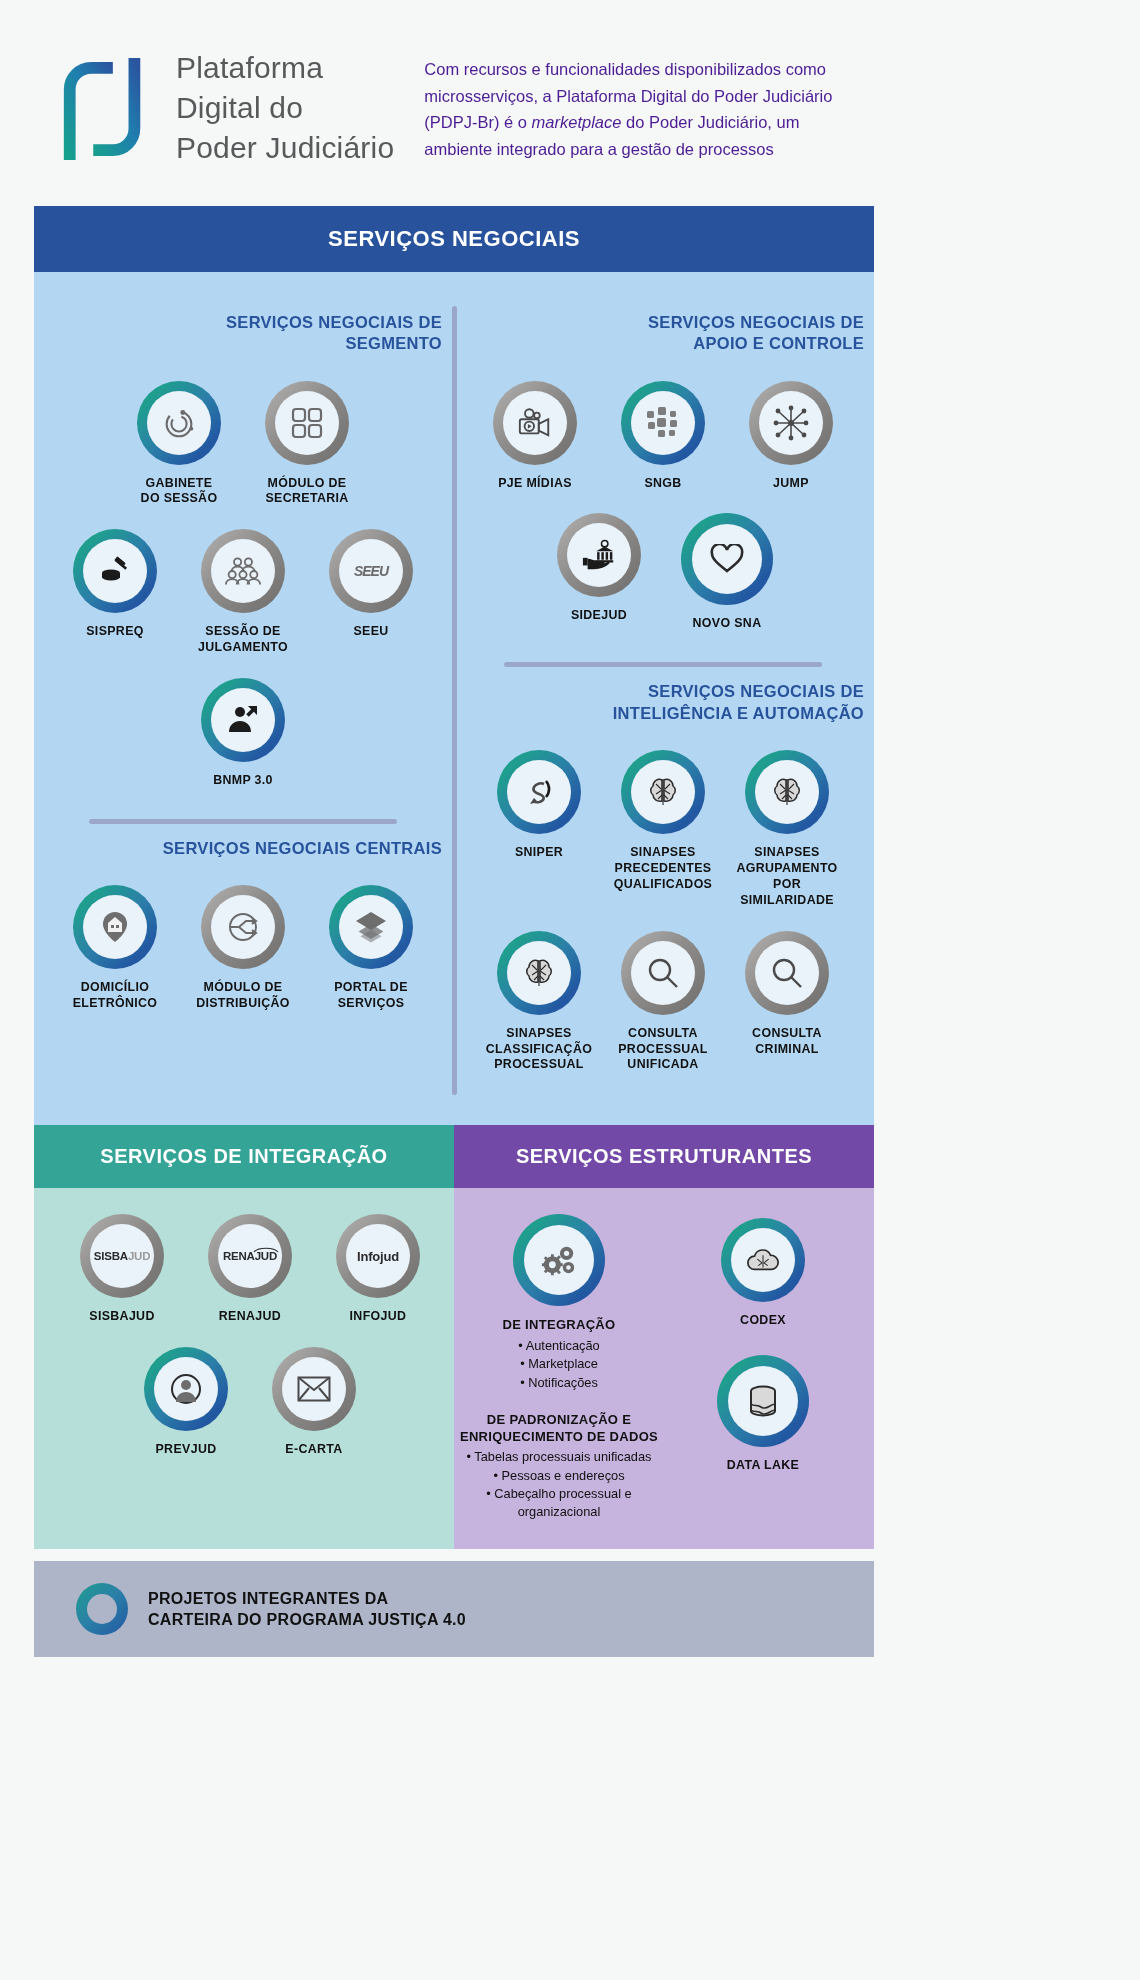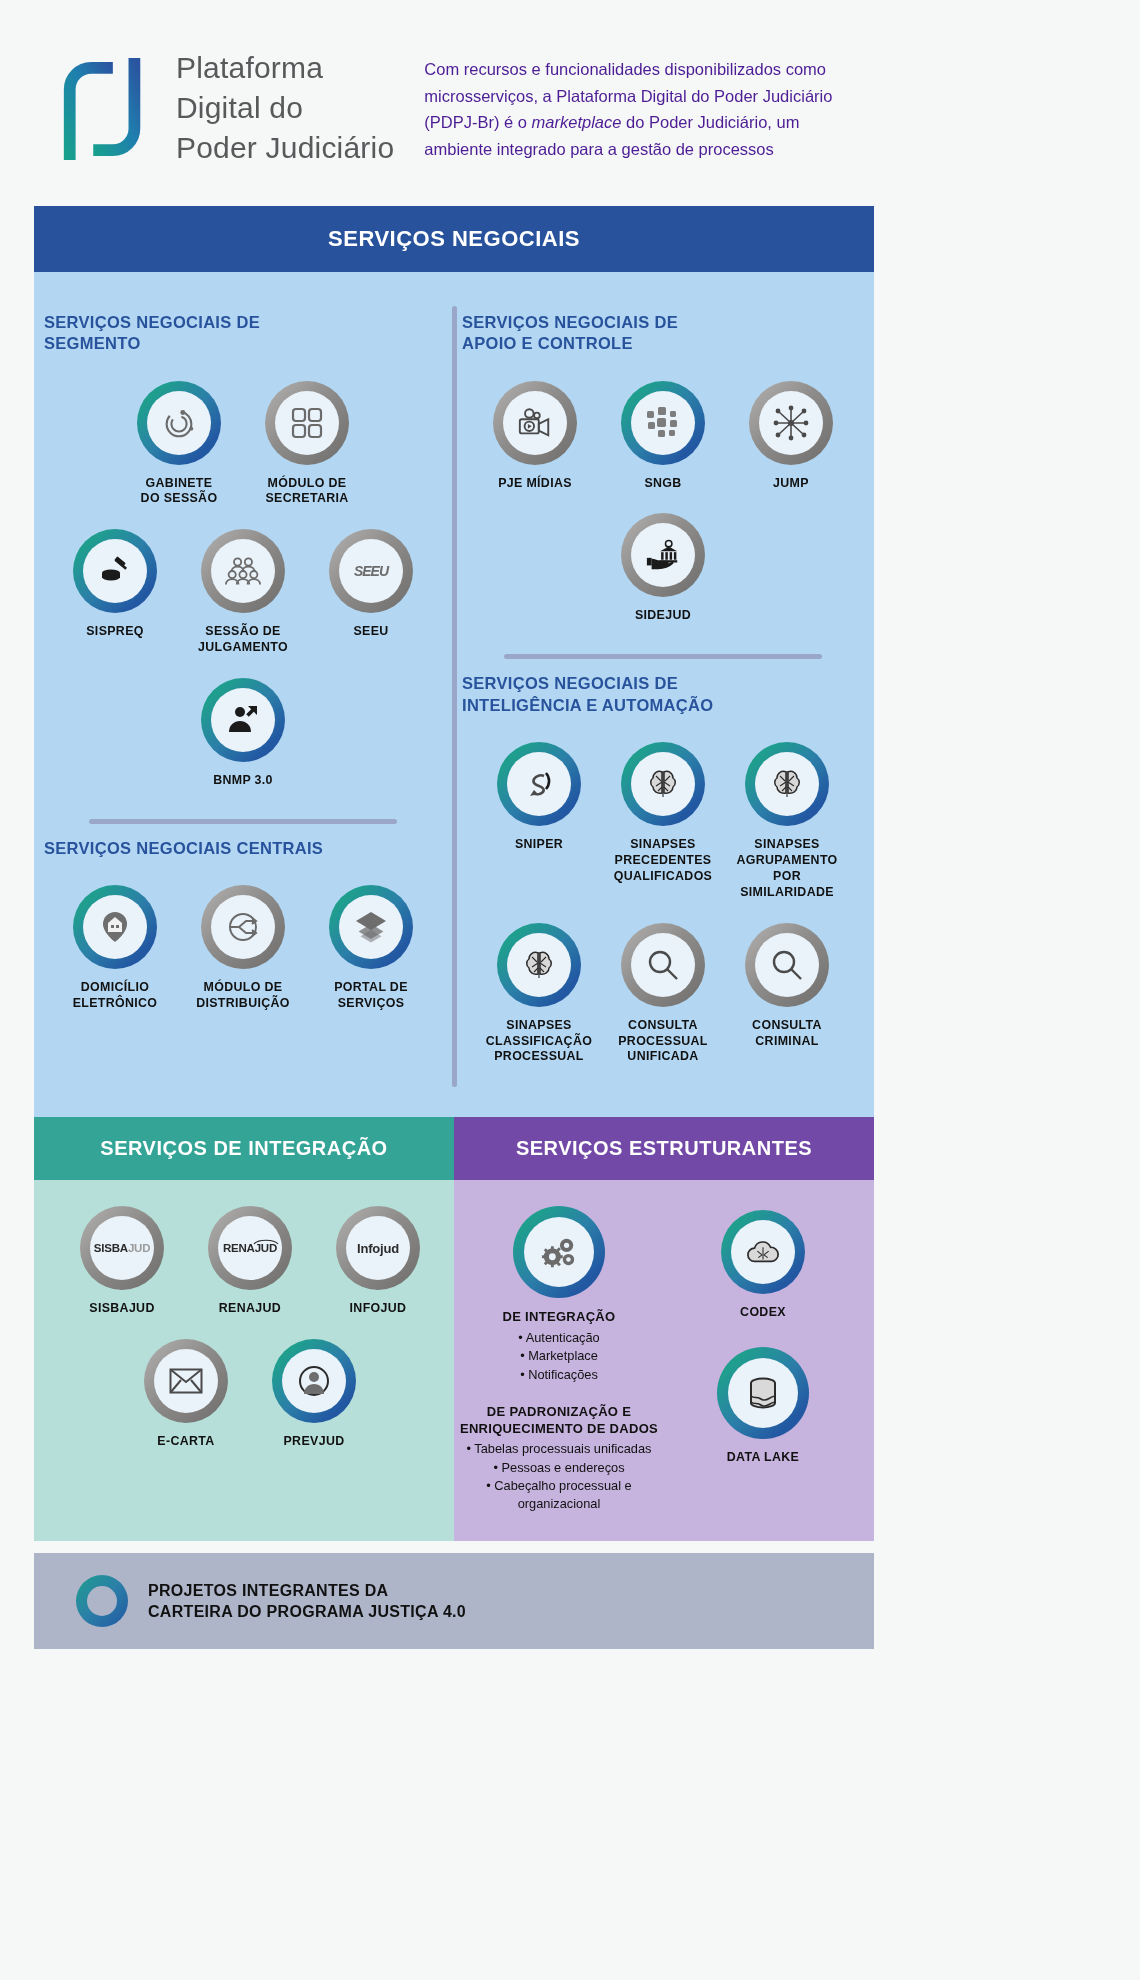--- a/index.html
+++ b/index.html
@@ -69,21 +69,21 @@
     left: 418px; top: 34px; bottom: 30px;
     width: 5px;
     background: #9aa7c9;
     border-radius: 3px;
   }
 
   .subhead {
     color: #28539c;
     font-weight: bold;
     font-size: 16.5px;
-    text-align: left;
+    text-align: right;
     line-height: 1.3;
     letter-spacing: .3px;
     margin: 14px 0 26px 0;
     white-space: pre-line;
   }
 
   .hdivider {
     height: 5px;
     background: #9aa7c9;
     border-radius: 3px;
@@ -443,20 +443,30 @@
                 <rect x="26" y="13" width="2.6" height="8"></rect>
                   <rect x="30.5" y="13" width="2.6" height="8"></rect>
                 <rect x="15" y="21.5" width="19" height="2.4"></rect>
                 <path d="M2 19h5v8H2z"></path>
                 <path d="M7 20c4 0 6 2 9 2h7a2 2 0 0 1 0 4h-6c5 0 9-1 13-4v3c-4 4-10 6-16 6H7z"></path>
               </svg>
             </div>
           </div>
           <div class="cap">SIDEJUD</div>
         </div>
+        <div class="cell">
+          <div class="badge grad big">
+            <div class="badge-inner">
+              <svg width="34" height="30" viewBox="0 0 34 30" fill="none" stroke="#2b2b2b" stroke-width="2.6">
+                <path d="M17 27C8 20 2 15 2 9.5A7 7 0 0 1 17 6a7 7 0 0 1 15 3.5C32 15 26 20 17 27z"></path>
+              </svg>
+            </div>
+          </div>
+          <div class="cap">NOVO SNA</div>
+        </div>
       </div>
 
       <div class="hdivider hdiv-right"></div>
 
       <div class="subhead">SERVIÇOS NEGOCIAIS DE
 INTELIGÊNCIA E AUTOMAÇÃO</div>
 
       <div class="row">
         <div class="cell wide">
           <div class="badge grad">
@@ -575,41 +585,41 @@
             <div class="badge grey">
               <div class="badge-inner">
                 <span class="wordmark" style="font-size:13px;">Infojud</span>
               </div>
             </div>
             <div class="cap">INFOJUD</div>
           </div>
         </div>
         <div class="row" style="margin-top:18px;">
           <div class="cell">
-            <div class="badge grey">
-              <div class="badge-inner">
-                <svg width="34" height="26" viewBox="0 0 34 26" fill="none" stroke="#4a4a4a" stroke-width="2">
-                  <rect x="1.5" y="1.5" width="31" height="23"></rect>
-                    <path d="M1.5 1.5 17 14 32.5 1.5M1.5 24.5 12 12M32.5 24.5 22 12"></path>
-                </svg>
-              </div>
-            </div>
-            <div class="cap">E-CARTA</div>
-          </div>
-          <div class="cell">
             <div class="badge grad">
               <div class="badge-inner">
                 <svg width="32" height="32" viewBox="0 0 32 32">
                   <circle cx="16" cy="16" r="14" fill="none" stroke="#2b2b2b" stroke-width="2"></circle>
                   <circle cx="16" cy="12" r="5" fill="#6e6e6e"></circle>
                   <path d="M6 29c0-6 4.5-10 10-10s10 4 10 10z" fill="#6e6e6e"></path>
                 </svg>
               </div>
             </div>
             <div class="cap">PREVJUD</div>
+          </div>
+          <div class="cell">
+            <div class="badge grey">
+              <div class="badge-inner">
+                <svg width="34" height="26" viewBox="0 0 34 26" fill="none" stroke="#4a4a4a" stroke-width="2">
+                  <rect x="1.5" y="1.5" width="31" height="23"></rect>
+                    <path d="M1.5 1.5 17 14 32.5 1.5M1.5 24.5 12 12M32.5 24.5 22 12"></path>
+                </svg>
+              </div>
+            </div>
+            <div class="cap">E-CARTA</div>
           </div>
         </div>
       </div>
     </div>
 
     <div class="bcol">
       <div class="band band-estrut">SERVIÇOS ESTRUTURANTES</div>
       <div class="body-estrut">
         <div style="display:flex;justify-content:flex-start;gap:34px;">
           <div style="width:210px;">

